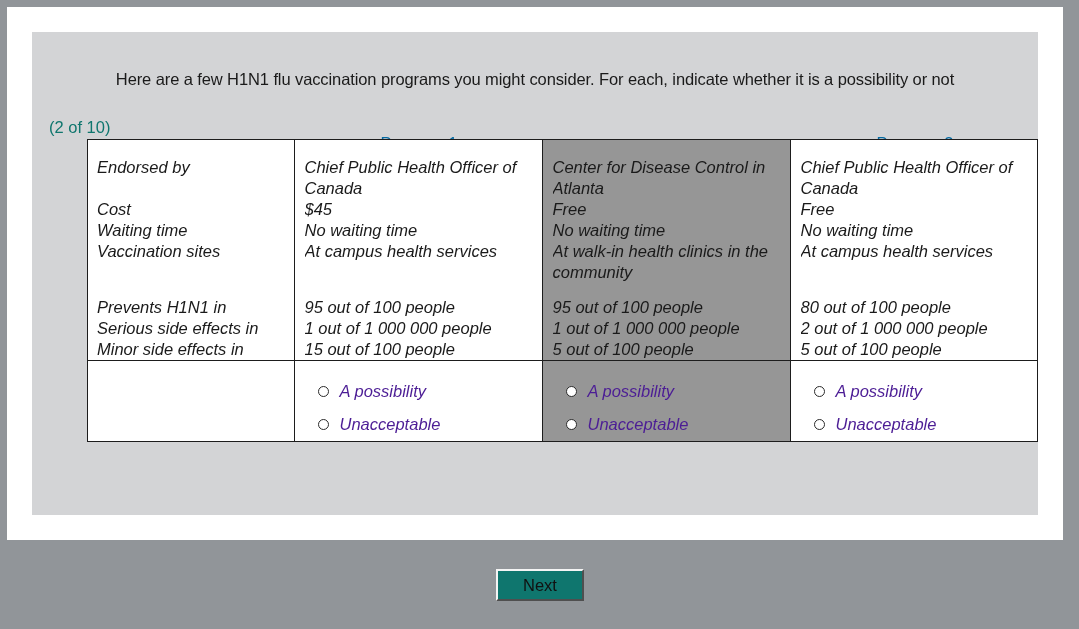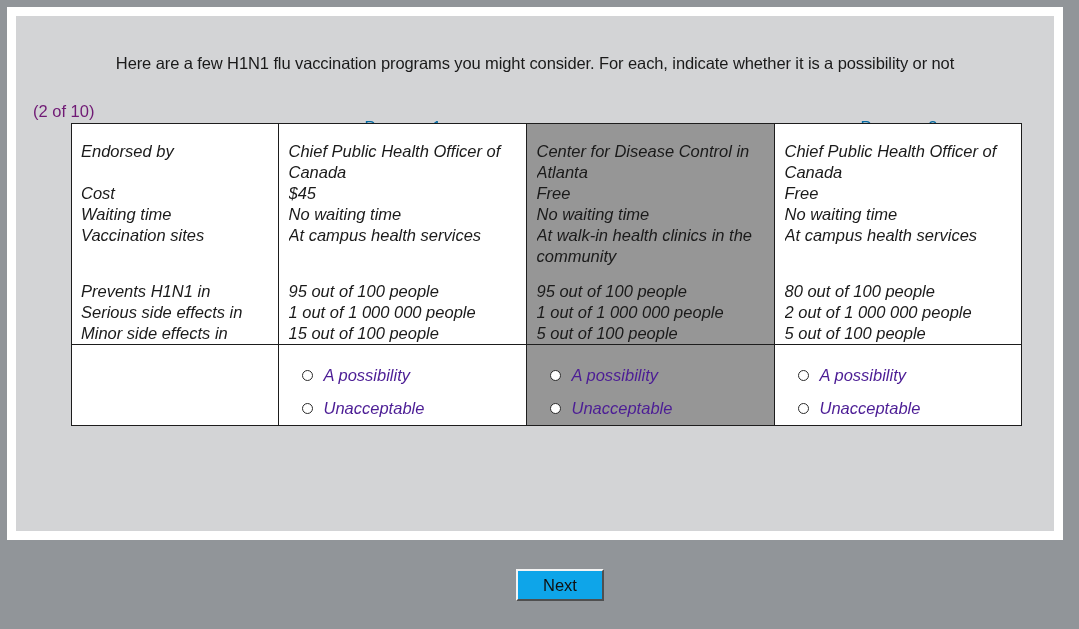--- a/index.html
+++ b/index.html
@@ -16,21 +16,21 @@
 
   
   #survey-frame {
     position: absolute;
     left: 7px;
     top: 7px;
     width: 1056px;
     height: 533px;
     background: #ffffff;
     box-sizing: border-box;
-    padding: 9px;
+    padding: 25px;
   }
   #survey-panel {
     width: 100%;
     height: 100%;
     background: #d3d4d6;
     position: relative;
     box-sizing: border-box;
   }
 
   
@@ -51,21 +51,21 @@
     left: 0;
     top: 86px;
     width: 100%;
     height: 26px;
   }
   #progress-counter {
     position: absolute;
     left: 17px;
     top: 0;
     font-size: 16.5px;
-    color: #701a75;
+    color: #0f766e;
   }
   .program-header {
     position: absolute;
     top: 16px;
     font-size: 16.5px;
     color: #0369a1;
     text-align: center;
   }
   #program-header-0 { left: 262px; width: 250px; }
   #program-header-1 { left: 511px; width: 250px; }
@@ -163,34 +163,33 @@
     white-space: nowrap;
   }
 
   
   #next-button {
     position: absolute;
     left: 496px;
     top: 569px;
     width: 88px;
     height: 32px;
-    background: #0ea5e9;
+    background: #0f766e;
     border-top: 2px solid #f4f4f4;
     border-left: 2px solid #f4f4f4;
     border-right: 2px solid #4f4f4f;
     border-bottom: 2px solid #4f4f4f;
     font-family: "Liberation Sans", sans-serif;
     font-size: 16.5px;
     color: #111111;
     cursor: pointer;
     box-sizing: border-box;
     padding: 0;
     line-height: 28px;
     text-align: center;
-    margin-left: 20px;
   }
 </style>
 </head>
 <body>
 
 <div id="survey-frame">
   <div id="survey-panel">
 
     <div id="prompt-text">Here are a few H1N1 flu vaccination programs you might consider. For each, indicate whether it is a possibility or not</div>
 

